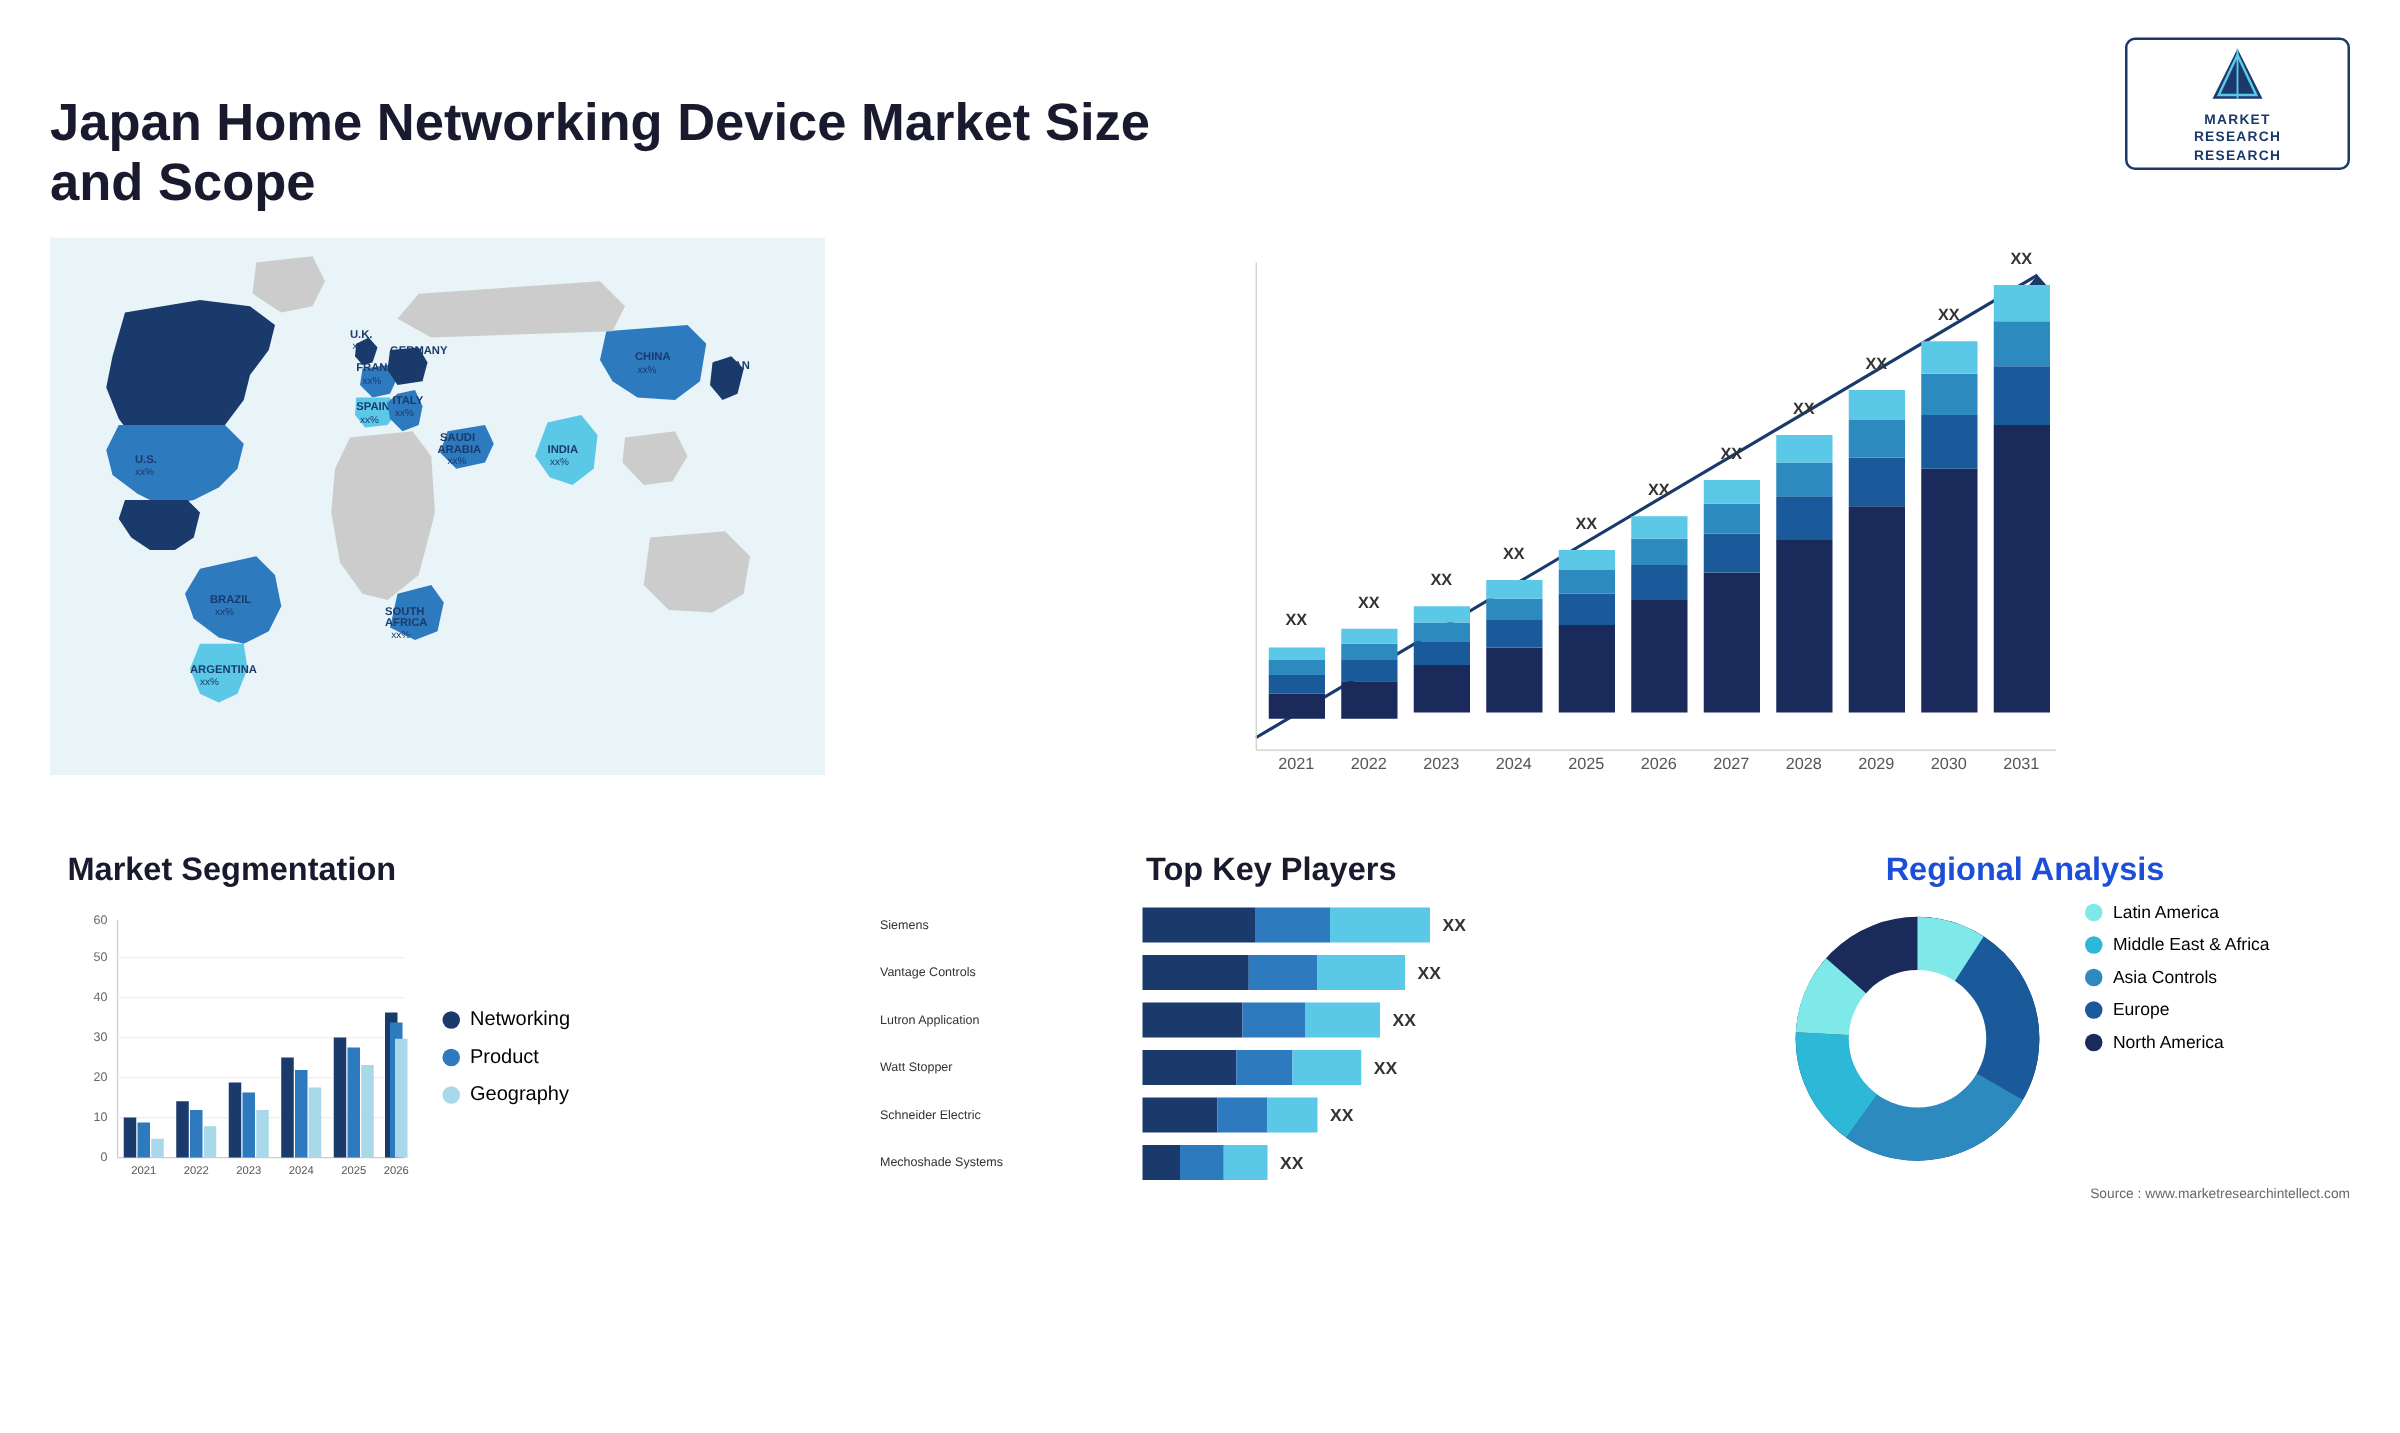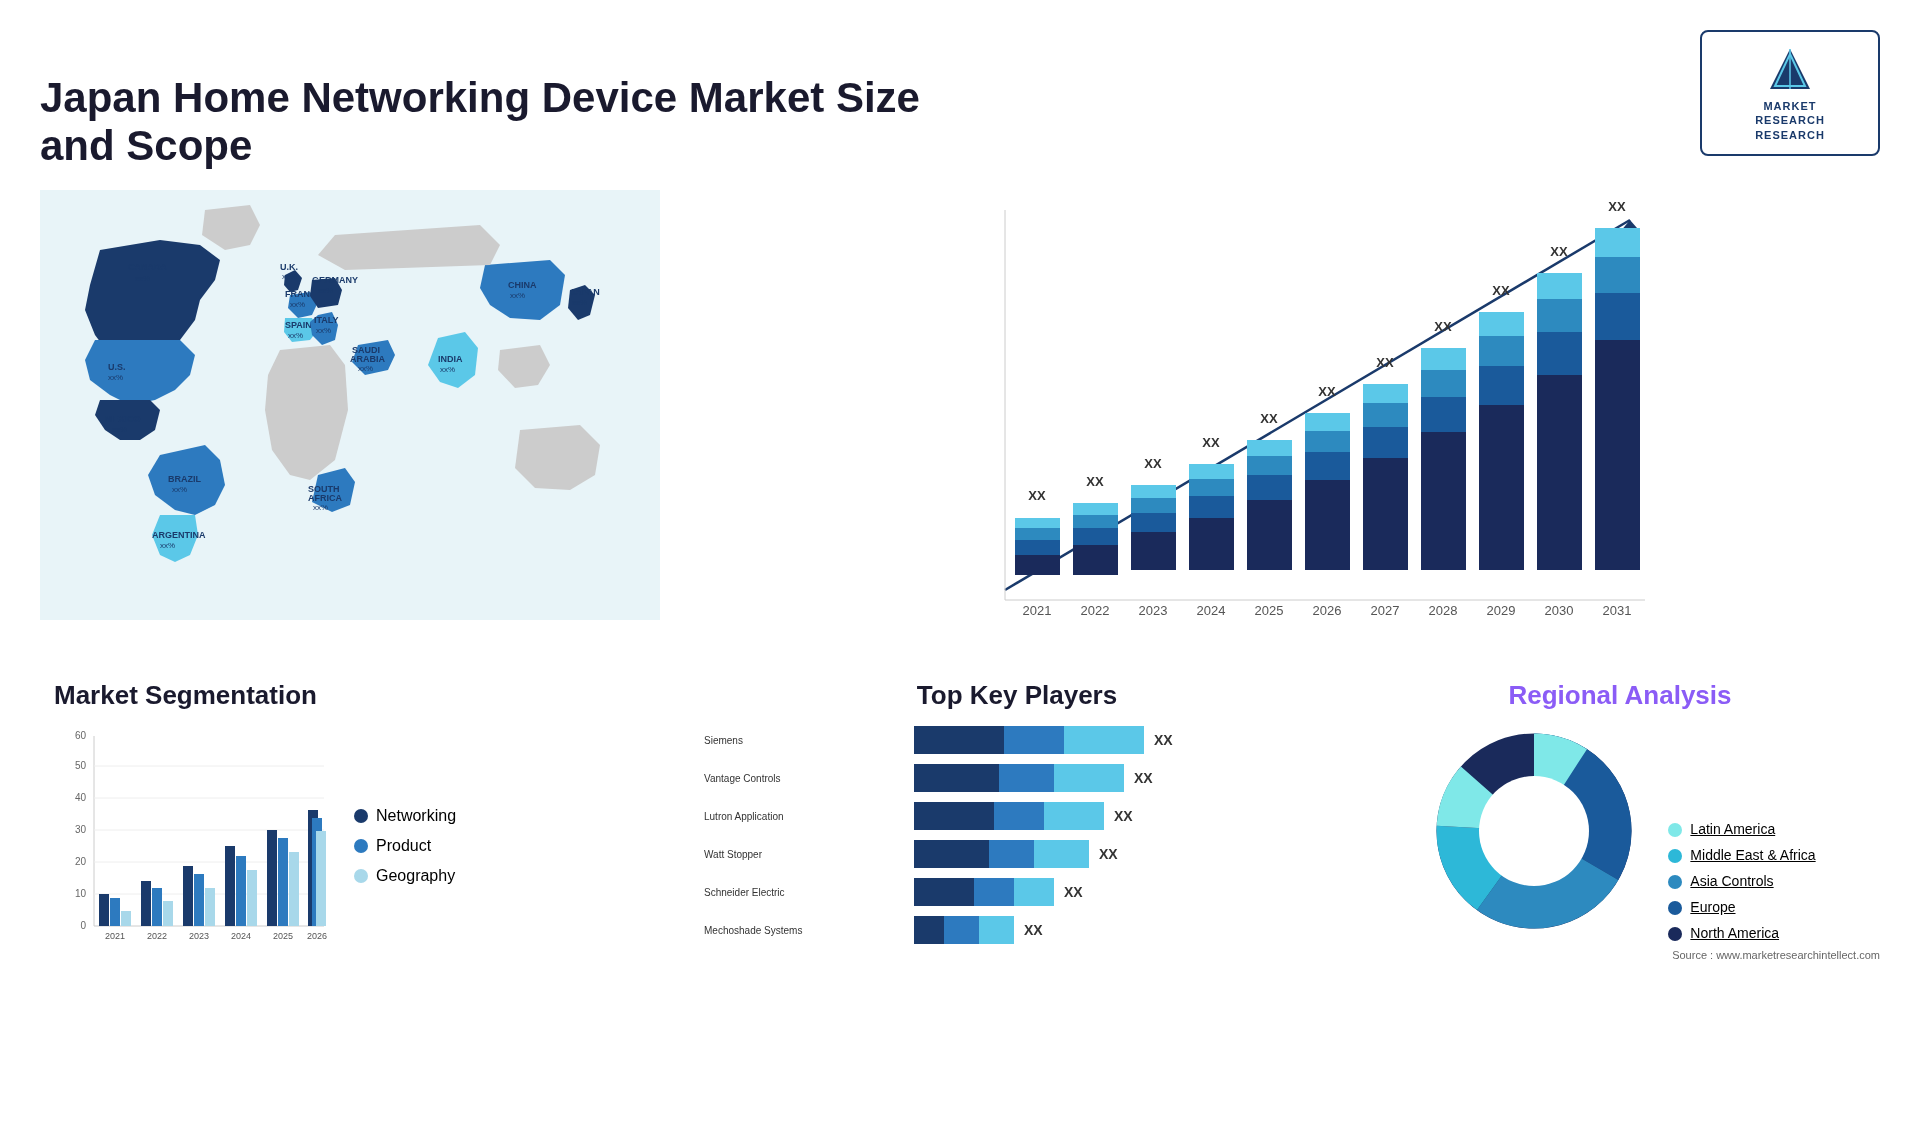--- a/index.html
+++ b/index.html
@@ -22,21 +22,21 @@
       font-size: 42px;
       font-weight: 700;
       color: #1a1a2e;
       max-width: 900px;
       margin-top: 44px;
     }
     .logo-area {
       display: flex;
       flex-direction: column;
       align-items: center;
-      padding: 12px 20px;
+      padding: 2px 20px;
       border: 2px solid #1a3a6b;
       border-radius: 8px;
       min-width: 180px;
     }
     .logo-icon {
       width: 50px;
       height: 50px;
       margin-bottom: 5px;
     }
     .logo-text {
@@ -162,30 +162,29 @@
       font-size: 14px;
       font-weight: 600;
       color: #333;
       margin-left: 4px;
     }
 
     
     .regional-section h3 {
       font-size: 26px;
       font-weight: 700;
-      color: #8b5cf6;
+      color: #1d4ed8;
       margin-bottom: 10px;
       text-align: center;
     }
     .regional-container {
       display: flex;
-      align-items: flex-end;
+      align-items: flex-start;
       justify-content: center;
       gap: 24px;
-      text-decoration: underline;
     }
     .donut-chart {
       width: 220px;
       height: 220px;
       flex-shrink: 0;
     }
     .regional-legend {
       display: flex;
       flex-direction: column;
       gap: 10px;

